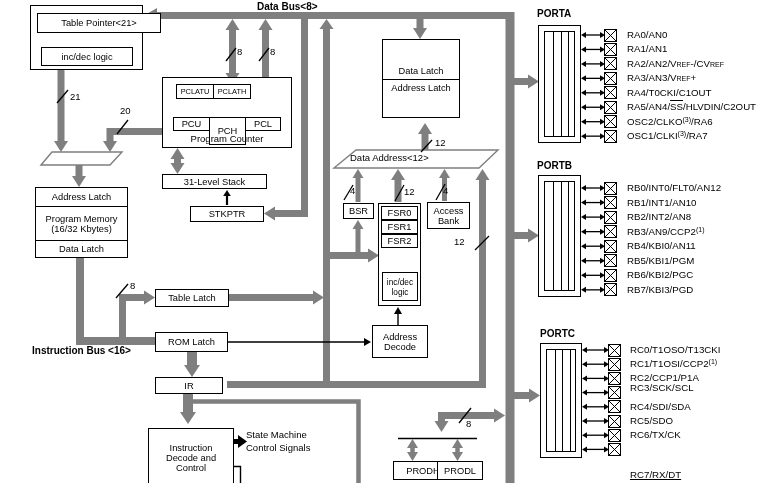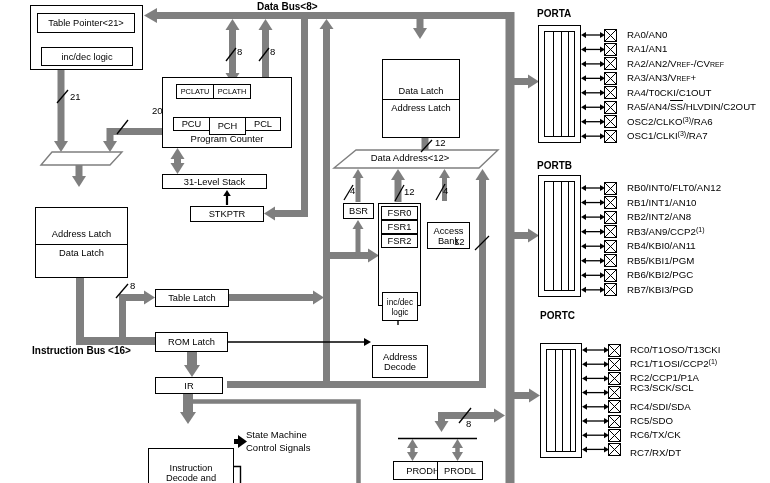--- a/index.html
+++ b/index.html
@@ -3,21 +3,21 @@
 <meta charset="utf-8">
 <style>
   html,body{margin:0;padding:0;background:#fff;}
   .canvas{position:relative;width:770px;height:483px;background:#fff;overflow:hidden;
           font-family:"Liberation Sans","DejaVu Sans",sans-serif;color:#000;}
   #wires{position:absolute;left:0;top:0;z-index:0;}
   .box{position:absolute;border:1.2px solid #000;background:#fff;box-sizing:border-box;
        display:flex;align-items:center;justify-content:center;text-align:center;
        font-size:9.3px;line-height:10px;z-index:2;}
   .group{position:absolute;border:1.4px solid #000;background:#fff;box-sizing:border-box;z-index:1;}
-  .stack{flex-direction:column;align-items:stretch;padding:0;margin-top:20px;}
+  .stack{flex-direction:column;align-items:stretch;padding:0;}
   .row{display:flex;align-items:center;justify-content:center;flex-direction:column;box-sizing:border-box;}
   .row + .row{border-top:1.2px solid #000;}
   .lbl{position:absolute;font-size:9.5px;line-height:10px;white-space:nowrap;z-index:3;}
   .bold{font-weight:bold;font-size:10px;}
   .tiny{font-size:7.4px;line-height:8px;}
   .pad{position:absolute;width:13px;height:13px;border:1.1px solid #000;box-sizing:border-box;background:
     linear-gradient(to top right,transparent calc(50% - .7px),#000 calc(50% - .7px),#000 calc(50% + .7px),transparent calc(50% + .7px)),
     linear-gradient(to bottom right,transparent calc(50% - .7px),#000 calc(50% - .7px),#000 calc(50% + .7px),transparent calc(50% + .7px));
     z-index:2;}
   .pinlbl{position:absolute;font-size:9.7px;line-height:12px;white-space:nowrap;z-index:2;}
@@ -346,56 +346,60 @@
         <polyline points="587,449.4 604,449.4" fill="none" stroke="#000000" stroke-width="1.3" stroke-linejoin="miter"></polyline>
         <polygon points="582,449.4 587,446.4 587,452.4" fill="#000000"></polygon>
         <polygon points="609,449.4 604,452.4 604,446.4" fill="#000000"></polygon>
       </g>
     </svg>
 
   <span class="lbl bold" style="left:257px;top:2px;">Data Bus&lt;8&gt;</span>
   <span class="lbl bold" style="left:32px;top:346px;">Instruction Bus &lt;16&gt;</span>
 
   <div class="group" style="left:30px;top:5px;width:113px;height:65px;"></div>
-  <div class="box" style="left:37px;top:13px;width:98px;height:20px;">
+  <div class="box" style="left:37px;top:13px;width:124px;height:20px;">
       <span>Table Pointer&lt;21&gt;</span>
     </div>
   <div class="box" style="left:41px;top:47px;width:92px;height:19px;">
       <span>inc/dec logic</span>
     </div>
 
   <div class="group" style="left:162px;top:77px;width:130px;height:71px;"></div>
   <div class="box tiny" style="left:176px;top:84px;width:38px;height:15px;">
       <span>PCLATU</span>
     </div>
   <div class="box tiny" style="left:213px;top:84px;width:38px;height:15px;">
       <span>PCLATH</span>
     </div>
   <div class="box" style="left:173px;top:117px;width:37px;height:14px;">
       <span>PCU</span>
     </div>
-  <div class="box" style="left:209px;top:117px;width:37px;height:18px;">
+  <div class="box" style="left:209px;top:117px;width:37px;height:28px;">
       <span>PCH</span>
     </div>
   <div class="box" style="left:245px;top:117px;width:36px;height:14px;">
       <span>PCL</span>
     </div>
   <span class="lbl" style="left:162px;top:134px;width:130px;text-align:center;">Program Counter</span>
 
   <div class="box" style="left:162px;top:174px;width:105px;height:15px;">
       <span>31-Level Stack</span>
     </div>
   <div class="box" style="left:190px;top:206px;width:74px;height:16px;">
       <span>STKPTR</span>
     </div>
 
   <div class="box stack" style="left:35px;top:187px;width:93px;height:71px;">
     <div class="row" style="height:19px;">
         <span>Address Latch</span>
       </div>
+    <div class="row" style="height:35px;">
+      <span>Program Memory</span>
+      <span>(16/32 Kbytes)</span>
+    </div>
     <div class="row" style="height:17px;">
         <span>Data Latch</span>
       </div>
   </div>
 
   <div class="box" style="left:155px;top:289px;width:74px;height:18px;">
       <span>Table Latch</span>
     </div>
   <div class="box" style="left:155px;top:332px;width:73px;height:20px;">
       <span>ROM Latch</span>
@@ -415,21 +419,21 @@
   <span class="lbl" style="left:246px;top:443px;">Control Signals</span>
 
   <div class="box stack" style="left:382px;top:39px;width:78px;height:79px;">
     <div class="row" style="height:17px;">
         <span>Data Latch</span>
       </div>
     <div class="row" style="height:16px;">
         <span>Address Latch</span>
       </div>
   </div>
-  <span class="lbl" style="left:350px;top:153px;width:120px;text-align:center;">Data Address&lt;12&gt;</span>
+  <span class="lbl" style="left:350px;top:153px;width:120px;text-align:left;">Data Address&lt;12&gt;</span>
 
   <div class="box" style="left:343px;top:203px;width:31px;height:16px;">
       <span>BSR</span>
     </div>
   <div class="group" style="left:378px;top:203px;width:43px;height:103px;"></div>
   <div class="box" style="left:381px;top:206px;width:37px;height:14px;">
       <span>FSR0</span>
     </div>
   <div class="box" style="left:381px;top:220px;width:37px;height:14px;">
       <span>FSR1</span>
@@ -458,21 +462,21 @@
   </div>
 
   <div class="box" style="left:393px;top:461px;width:60px;height:19px;">
       <span>PRODH</span>
     </div>
   <div class="box" style="left:437px;top:461px;width:46px;height:19px;">
       <span>PRODL</span>
     </div>
 
   <span class="lbl" style="left:70px;top:92px;">21</span>
-  <span class="lbl" style="left:120px;top:106px;margin-left:32px;">20</span>
+  <span class="lbl" style="left:120px;top:106px;">20</span>
   <span class="lbl" style="left:237px;top:47px;">8</span>
   <span class="lbl" style="left:270px;top:47px;">8</span>
   <span class="lbl" style="left:130px;top:281px;">8</span>
   <span class="lbl" style="left:435px;top:138px;">12</span>
   <span class="lbl" style="left:350px;top:186px;">4</span>
   <span class="lbl" style="left:404px;top:187px;">12</span>
   <span class="lbl" style="left:443px;top:186px;">4</span>
   <span class="lbl" style="left:454px;top:237px;">12</span>
   <span class="lbl" style="left:466px;top:419px;">8</span>
 
@@ -516,21 +520,21 @@
       <div class="pad" style="left:604px;top:225.15px;"></div>
       <div class="pinlbl" style="left:627px;top:225.65px;">RB3/AN9/CCP2<span class="sup">(1)</span></div>
       <div class="pad" style="left:604px;top:239.7px;"></div>
       <div class="pinlbl" style="left:627px;top:240.2px;">RB4/KBI0/AN11</div>
       <div class="pad" style="left:604px;top:254.25px;"></div>
       <div class="pinlbl" style="left:627px;top:254.75px;">RB5/KBI1/PGM</div>
       <div class="pad" style="left:604px;top:268.8px;"></div>
       <div class="pinlbl" style="left:627px;top:269.3px;">RB6/KBI2/PGC</div>
       <div class="pad" style="left:604px;top:283.35px;"></div>
       <div class="pinlbl" style="left:627px;top:283.85px;">RB7/KBI3/PGD</div>
-      <div class="lbl bold" style="left:540px;top:311px;">PORTC</div>
+      <div class="lbl bold" style="left:540px;top:329px;">PORTC</div>
       <div class="group" style="left:540px;top:343px;width:42px;height:115px;border-width:1.2px;"></div>
       <div class="inner" style="left:546px;top:349px;width:30px;height:103px;">
         <div class="vline" style="left:7.5px;"></div>
         <div class="vline" style="left:15px;"></div>
         <div class="vline" style="left:22.5px;"></div>
       </div>
       <div class="pad" style="left:608px;top:343.5px;"></div>
       <div class="pinlbl" style="left:630px;top:344px;">RC0/T1OSO/T13CKI</div>
       <div class="pad" style="left:608px;top:357.7px;"></div>
       <div class="pinlbl" style="left:630px;top:358.2px;">RC1/T1OSI/CCP2<span class="sup">(1)</span></div>
@@ -538,15 +542,15 @@
       <div class="pinlbl" style="left:630px;top:372.4px;">RC2/CCP1/P1A</div>
       <div class="pad" style="left:608px;top:386.1px;"></div>
       <div class="pinlbl" style="left:630px;top:382px;">RC3/SCK/SCL</div>
       <div class="pad" style="left:608px;top:400.3px;"></div>
       <div class="pinlbl" style="left:630px;top:400.8px;">RC4/SDI/SDA</div>
       <div class="pad" style="left:608px;top:414.5px;"></div>
       <div class="pinlbl" style="left:630px;top:415px;">RC5/SDO</div>
       <div class="pad" style="left:608px;top:428.7px;"></div>
       <div class="pinlbl" style="left:630px;top:429.2px;">RC6/TX/CK</div>
       <div class="pad" style="left:608px;top:442.9px;"></div>
-      <div class="pinlbl" style="left:630px;top:447px;">RC7/RX/DT</div>
+      <div class="pinlbl" style="left:630px;top:469px;text-decoration:underline;">RC7/RX/DT</div>
     </div>
 </div>
 
 </body></html>

